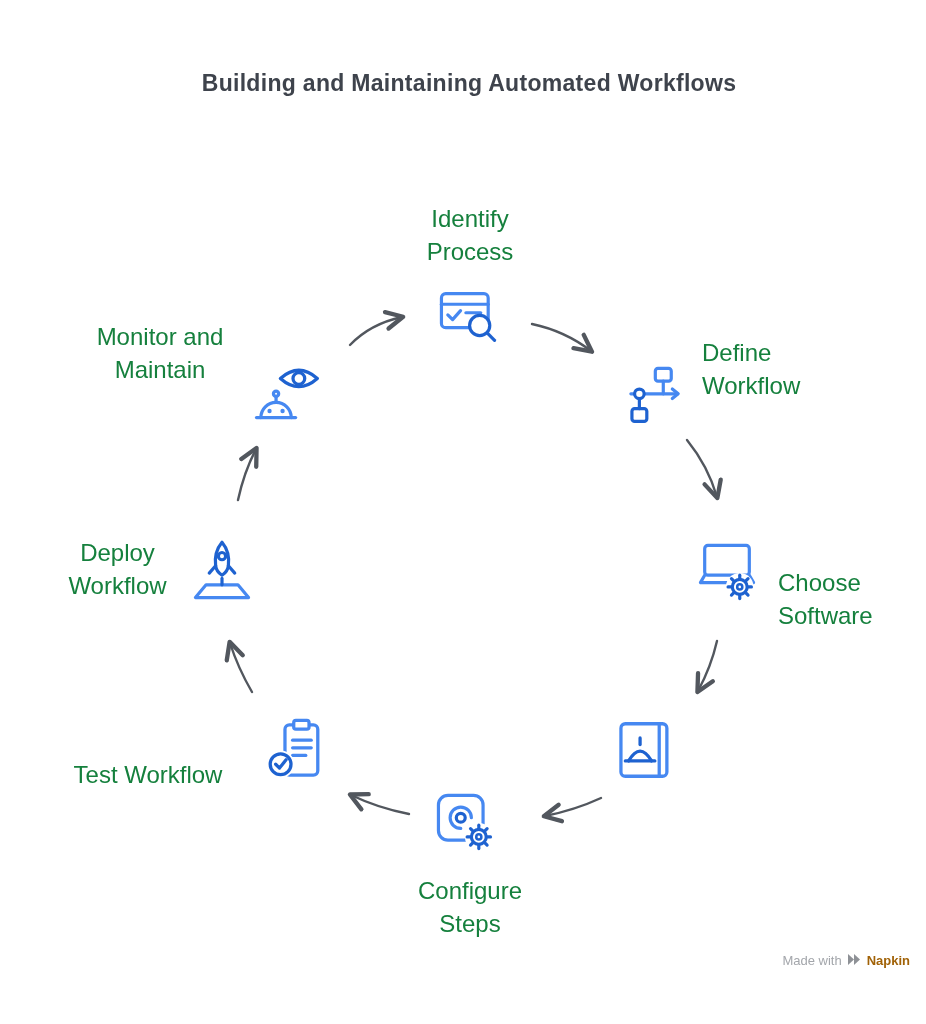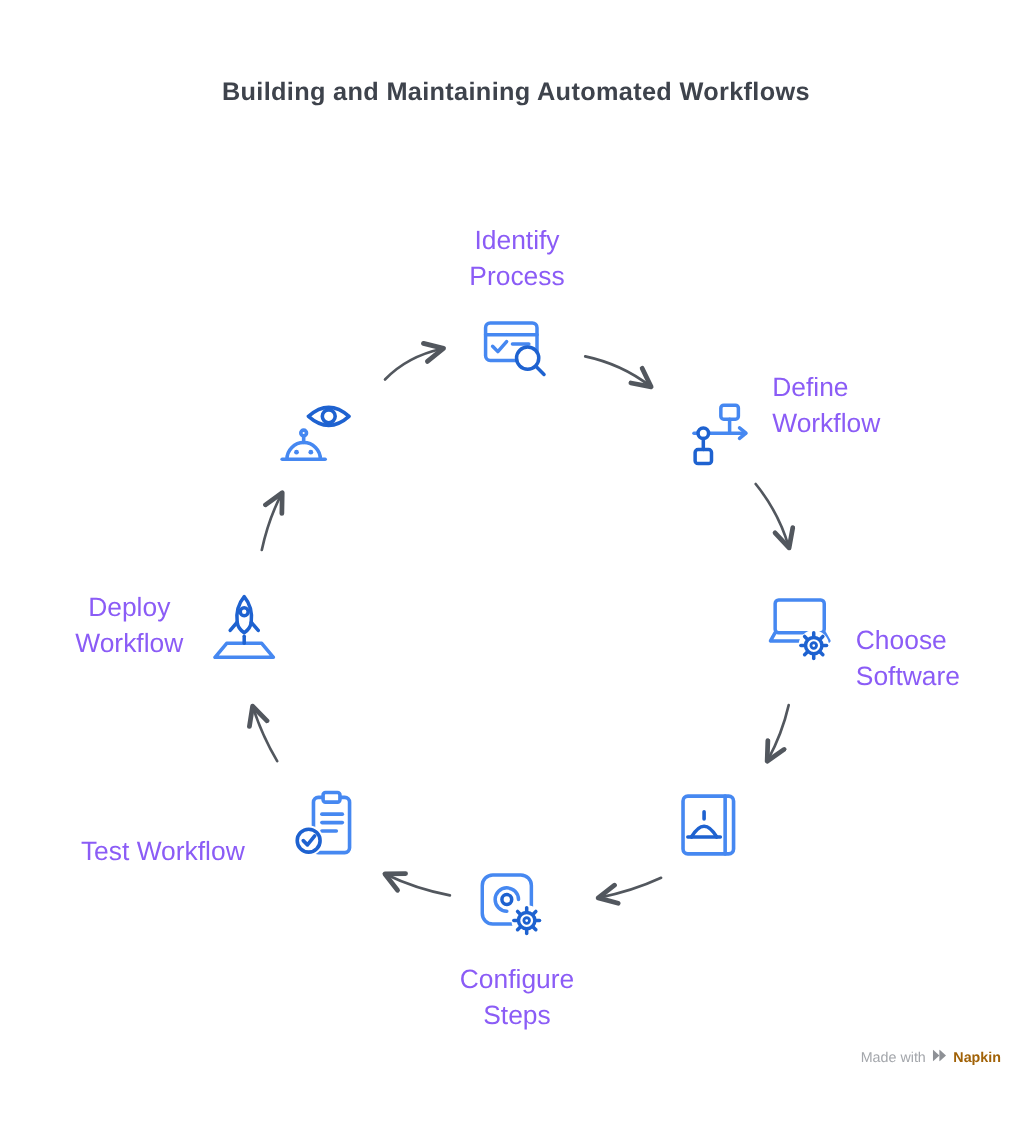--- a/index.html
+++ b/index.html
@@ -6,21 +6,21 @@
   .canvas{
     position:relative;width:926px;height:1024px;background:#ffffff;
     font-family:"Liberation Sans",sans-serif;overflow:hidden;margin:0 auto;padding-left:12px;
   }
   .title{
     position:absolute;left:0;right:0;top:70px;text-align:center;
     font-size:23px;font-weight:700;color:#3e434c;letter-spacing:.3px;
   }
   .arrows{position:absolute;left:0;top:0;}
   .step-label{
-    position:absolute;font-size:24px;font-weight:500;color:#8b5cf6;
+    position:absolute;font-size:24px;font-weight:500;color:#15803d;
     line-height:1.38;white-space:pre-line;
   }
   .step-icon{position:absolute;}
   .step-icon svg{display:block;}
   .ta-c{text-align:center;}
   .footer{
     position:absolute;right:28px;top:953px;display:flex;align-items:center;
     gap:6px;font-size:13px;color:#a3a6ab;cursor:pointer;
   }
   .footer .brand{color:#a16207;font-weight:700;}
@@ -153,20 +153,22 @@
     <svg width="68" height="68" viewBox="0 0 64 64" fill="none" stroke-linecap="round" stroke-linejoin="round">
       <path d="M17 45 L7 57 L57 57 L47 45 Z" stroke="#4688f1" stroke-width="3"></path>
       <path d="M32 5 C37 11 39 19 38 27 C37.5 31 35 34 32 36 C29 34 26.5 31 26 27 C25 19 27 11 32 5 Z" fill="#fff" stroke="#1e62d0" stroke-width="3"></path>
       <circle cx="32" cy="18" r="3.4" stroke="#1e62d0" stroke-width="3"></circle>
       <path d="M26 27 l-6 7" stroke="#1e62d0" stroke-width="3"></path>
       <path d="M38 27 l6 7" stroke="#1e62d0" stroke-width="3"></path>
       <line x1="32" y1="39" x2="32" y2="45" stroke="#1e62d0" stroke-width="3"></line>
     </svg>
   </span>
 
+  <div class="step-label ta-c" style="left:60px;top:320px;width:200px;">Monitor and
+Maintain</div>
   <span class="step-icon" style="left:250px;top:360px;">
     <svg width="76" height="76" viewBox="0 0 70 70" fill="none" stroke-linecap="round" stroke-linejoin="round">
       <path d="M28 17 Q45 2 62 17 Q45 32 28 17 Z" stroke="#1e62d0" stroke-width="3"></path>
       <circle cx="45" cy="17" r="5.4" stroke="#1e62d0" stroke-width="3"></circle>
       <circle cx="24" cy="31" r="2.4" stroke="#4688f1" stroke-width="3"></circle>
       <line x1="24" y1="34" x2="24" y2="39" stroke="#4688f1" stroke-width="3"></line>
       <path d="M10 53 a14 14 0 0 1 28 0" stroke="#4688f1" stroke-width="3"></path>
       <line x1="6" y1="53" x2="42" y2="53" stroke="#4688f1" stroke-width="3"></line>
       <circle cx="18" cy="47" r="2" fill="#4688f1"></circle>
       <circle cx="30" cy="47" r="2" fill="#4688f1"></circle>

